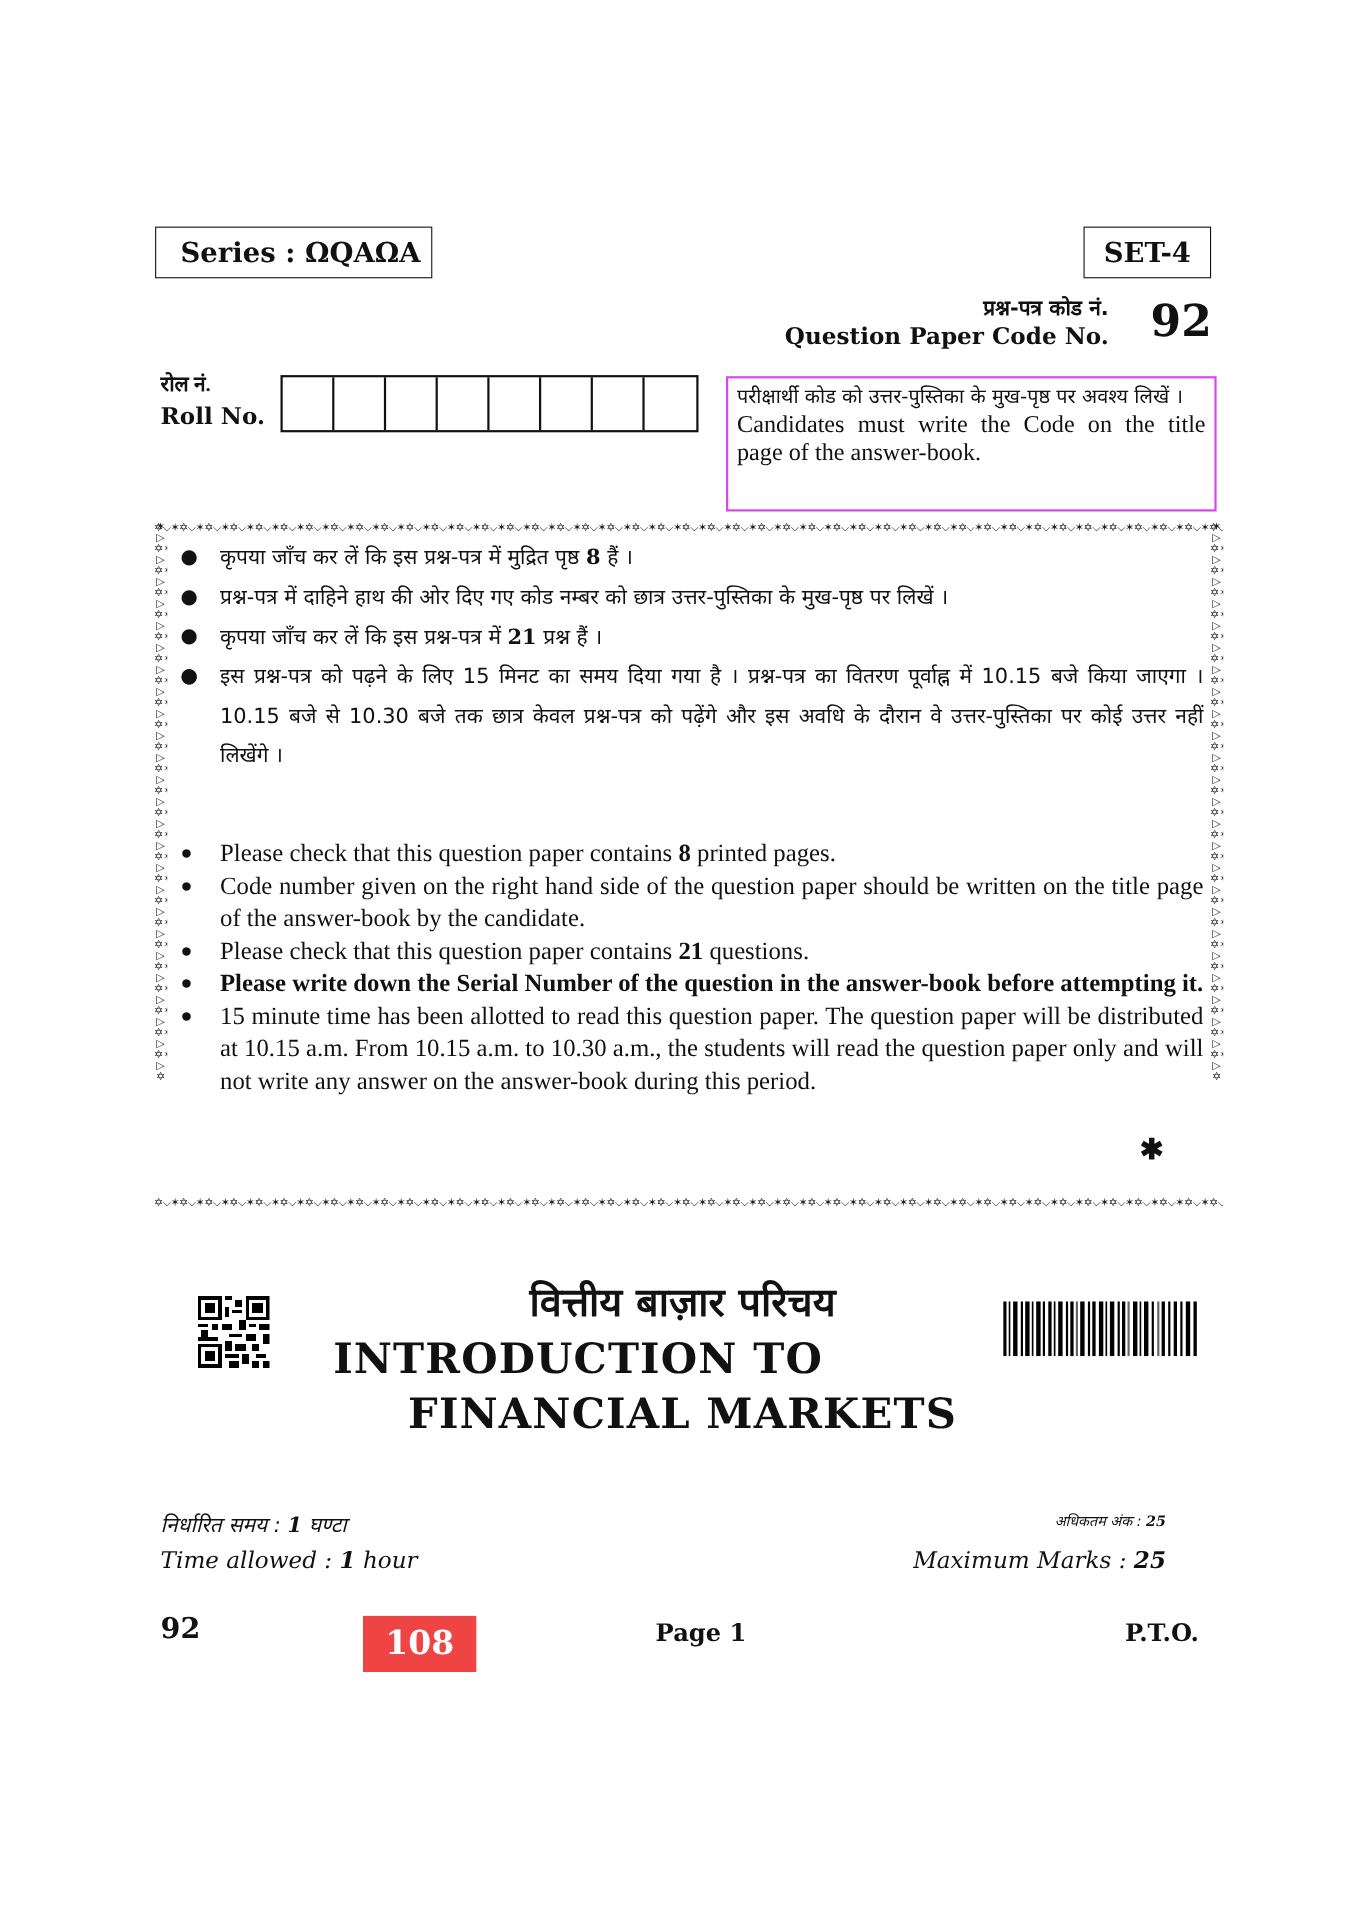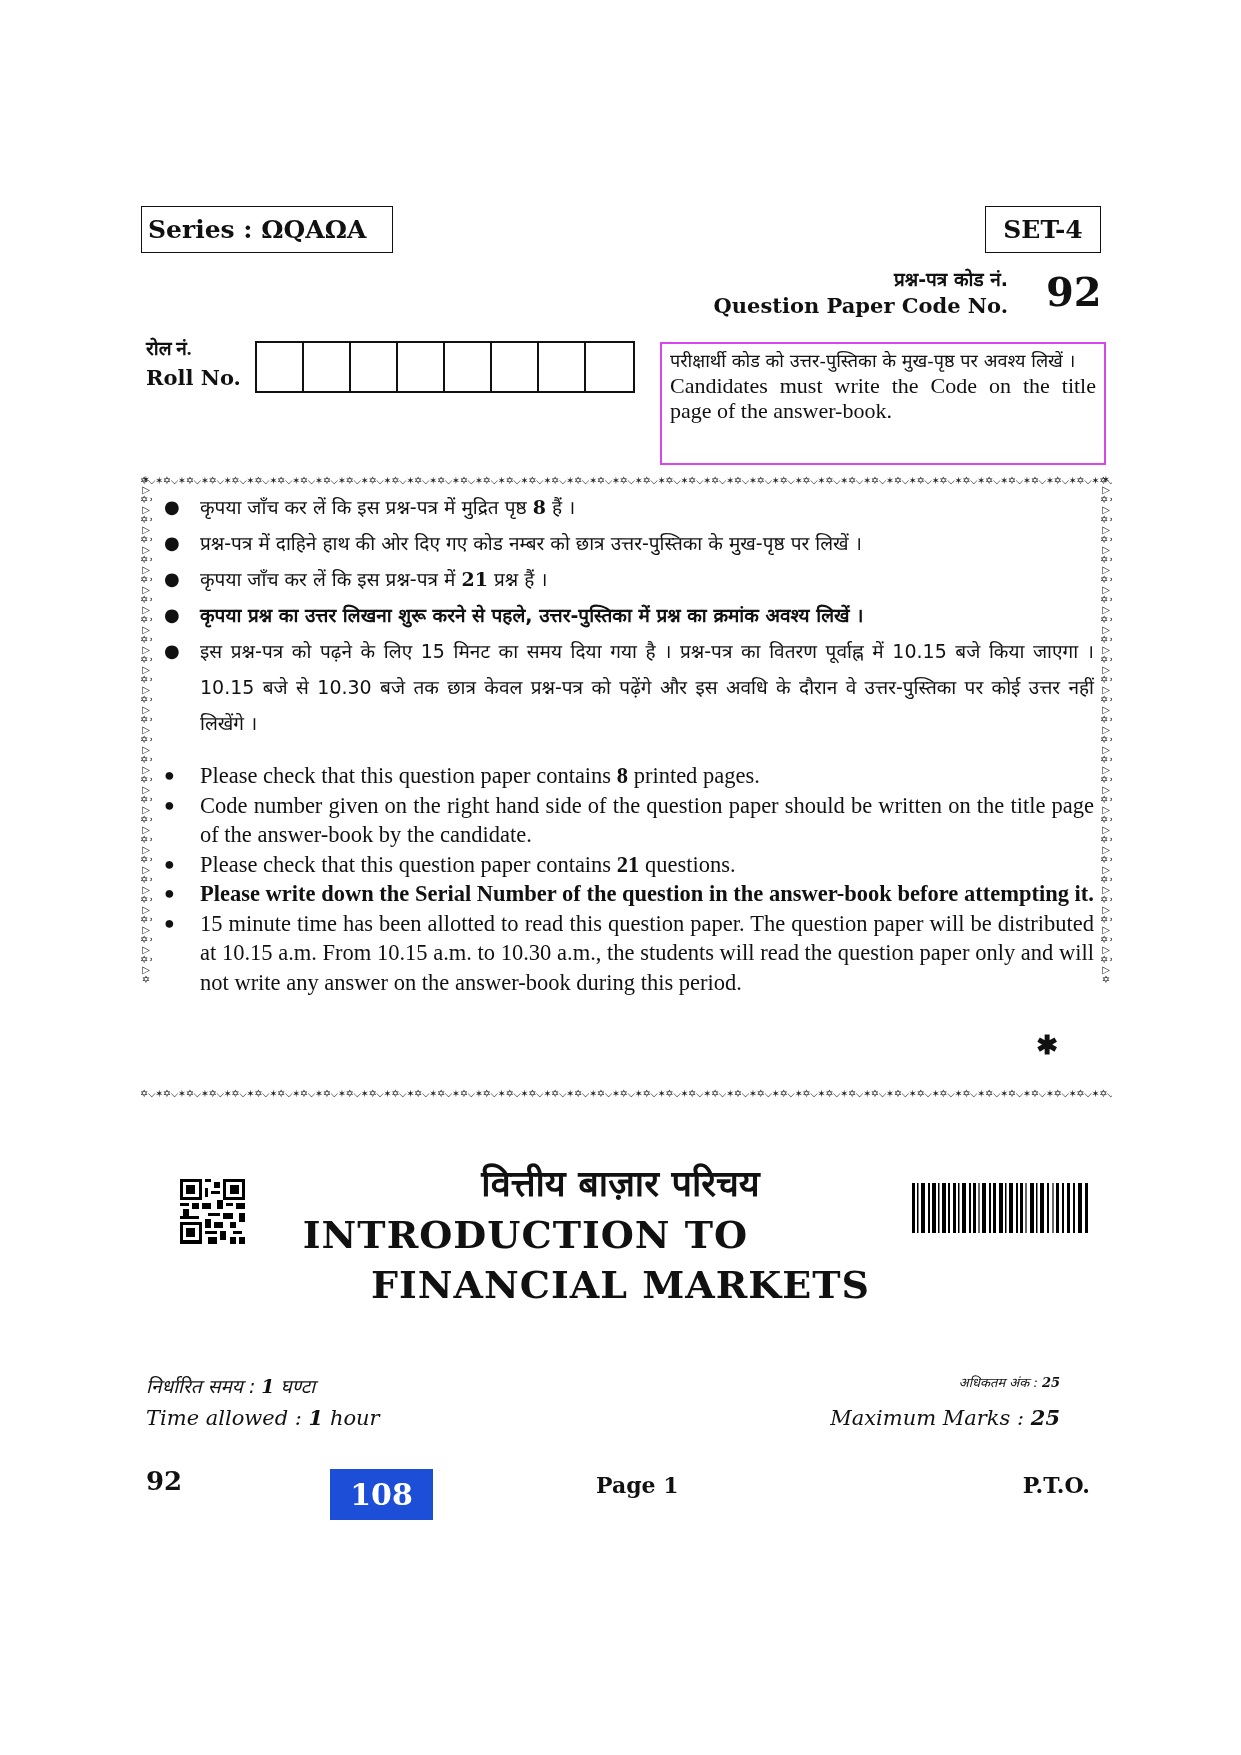--- a/index.html
+++ b/index.html
@@ -1,21 +1,21 @@
 <!DOCTYPE html>
 <html><head>
 <meta charset="utf-8">
 <style>
   html, body { margin:0; padding:0; background:#ffffff; }
   body { width:1241px; height:1755px; position:relative; overflow:hidden; color:#111; font-family:"DejaVu Serif", serif; }
   .abs { position:absolute; }
   .serif { font-family:"DejaVu Serif", serif; }
   .box { border:1.5px solid #111; box-sizing:border-box; }
 
-  #series-box { left:141px; top:206px; width:252px; height:47px; font-weight:bold; font-size:25px; line-height:45px; padding-left:6px; }
+  #series-box { left:141px; top:206px; width:252px; height:47px; font-weight:bold; font-size:25px; line-height:45px; padding-left:22px; }
   #set-box { left:985px; top:206px; width:116px; height:47px; font-weight:bold; font-size:25px; line-height:45px; text-align:center; }
 
   #qp-code-hi { right:233px; top:266px; font-size:19px; font-weight:bold; font-family:"DejaVu Sans", sans-serif; }
   #qp-code-en { right:233px; top:293px; font-size:21px; font-weight:bold; }
   #qp-code-num { left:1046px; top:268px; font-size:40px; font-weight:bold; }
 
   #roll-hi { left:146px; top:335px; font-size:19px; font-weight:bold; font-family:Liberation Serif, serif; }
   #roll-en { left:146px; top:365px; font-size:21px; font-weight:bold; }
   #roll-grid { left:255px; top:341px; display:flex; border:2px solid #111; height:52px; box-sizing:border-box; }
   .roll-cell { width:47px; height:48px; border-right:2px solid #111; box-sizing:border-box; }
@@ -42,21 +42,21 @@
   #title-en-1 { left:0; width:1051px; top:1212px; text-align:center; font-weight:bold; font-size:38px; letter-spacing:1px; }
   #title-en-2 { left:0; width:1241px; top:1262px; text-align:center; font-weight:bold; font-size:38px; letter-spacing:1px; }
   #barcode { left:912px; top:1183px; width:178px; height:50px; }
 
   #time-hi { left:146px; top:1373px; font-family:"DejaVu Sans", sans-serif; font-style:italic; font-size:19px; }
   #time-en { left:146px; top:1405px; font-style:italic; font-size:21px; }
   #marks-hi { right:181px; top:1373px; font-family:"DejaVu Sans", sans-serif; font-style:italic; font-size:13px; }
   #marks-en { right:181px; top:1405px; font-style:italic; font-size:21px; }
 
   #foot-code { left:146px; top:1466px; font-size:26px; font-weight:bold; }
-  #foot-badge { left:330px; top:1469px; width:103px; height:51px; background:#1d4ed8; color:#fff; font-size:30px; font-weight:bold; text-align:center; line-height:51px; }
+  #foot-badge { left:330px; top:1469px; width:103px; height:51px; background:#ef4444; color:#fff; font-size:30px; font-weight:bold; text-align:center; line-height:51px; }
   #foot-page { left:596px; top:1472px; font-size:22px; font-weight:bold; }
   #foot-pto { right:151px; top:1472px; font-size:22px; font-weight:bold; }
 </style>
 </head>
 <body>
 
 <div id="series-box" class="abs box">Series : ΩQAΩA</div>
 <div id="set-box" class="abs box">SET-4</div>
 
 <div id="qp-code-hi" class="abs">प्रश्न-पत्र कोड नं.</div>
@@ -95,21 +95,20 @@
     <li class="instr-item">
       <span class="bullet">●</span>
       <span>प्रश्न-पत्र में दाहिने हाथ की ओर दिए गए कोड नम्बर को छात्र उत्तर-पुस्तिका के मुख-पृष्ठ पर लिखें ।</span>
     </li>
     <li class="instr-item">
       <span class="bullet">●</span>
       <span>कृपया जाँच कर लें कि इस प्रश्न-पत्र में </span><b class="serif">21</b><span> प्रश्न हैं ।</span>
     </li>
     <li class="instr-item">
       <span class="bullet">●</span>
-      <b>कृपया प्रश्न का उत्तर लिखना शुरू करने से पहले, उत्तर-पुस्तिका में प्रश्न का क्रमांक अवश्य लिखें ।</b>
     </li>
     <li class="instr-item">
       <span class="bullet">●</span>
       <span>इस प्रश्न-पत्र को पढ़ने के लिए 15 मिनट का समय दिया गया है । प्रश्न-पत्र का वितरण पूर्वाह्न में 10.15 बजे किया जाएगा । 10.15 बजे से 10.30 बजे तक छात्र केवल प्रश्न-पत्र को पढ़ेंगे और इस अवधि के दौरान वे उत्तर-पुस्तिका पर कोई उत्तर नहीं लिखेंगे ।</span>
     </li>
   </ul>
 
   <ul id="en-list" class="instr-list">
     <li class="instr-item">
       <span class="bullet">●</span>

